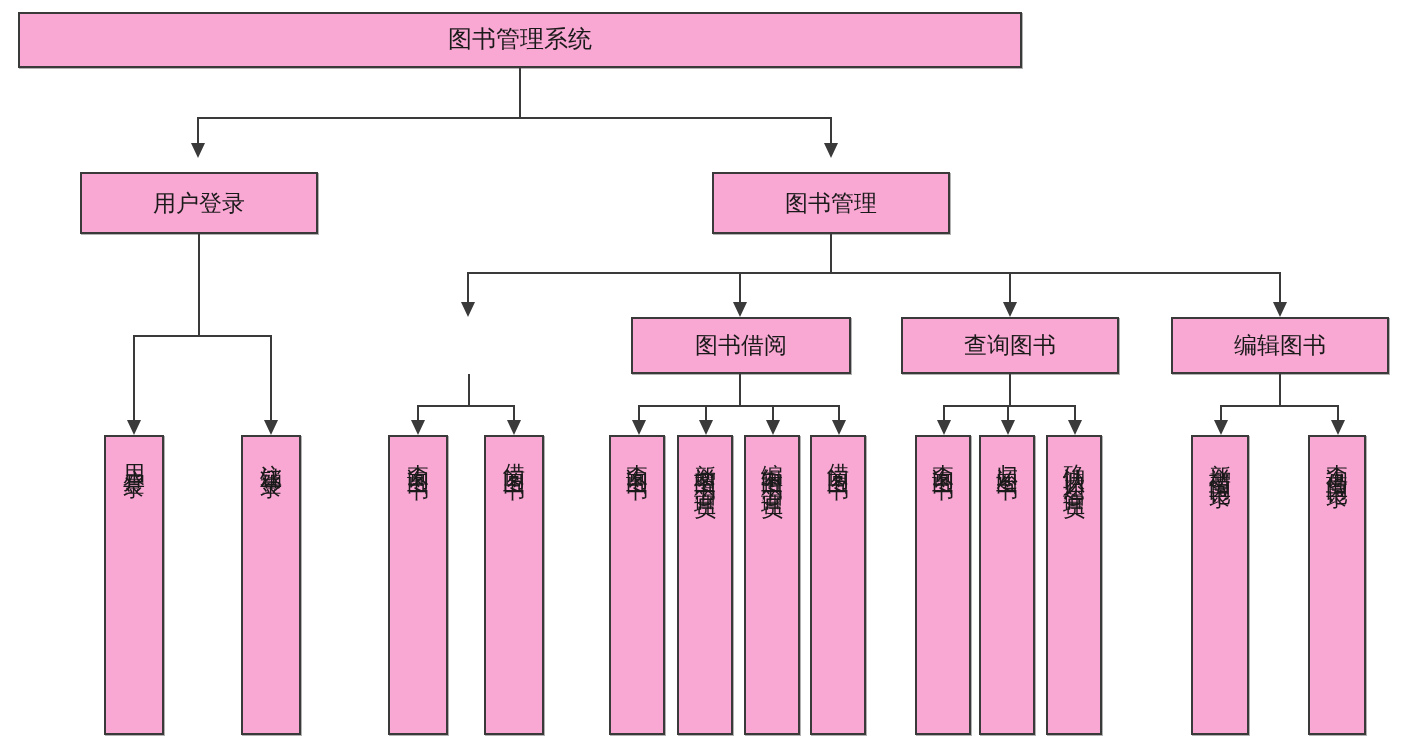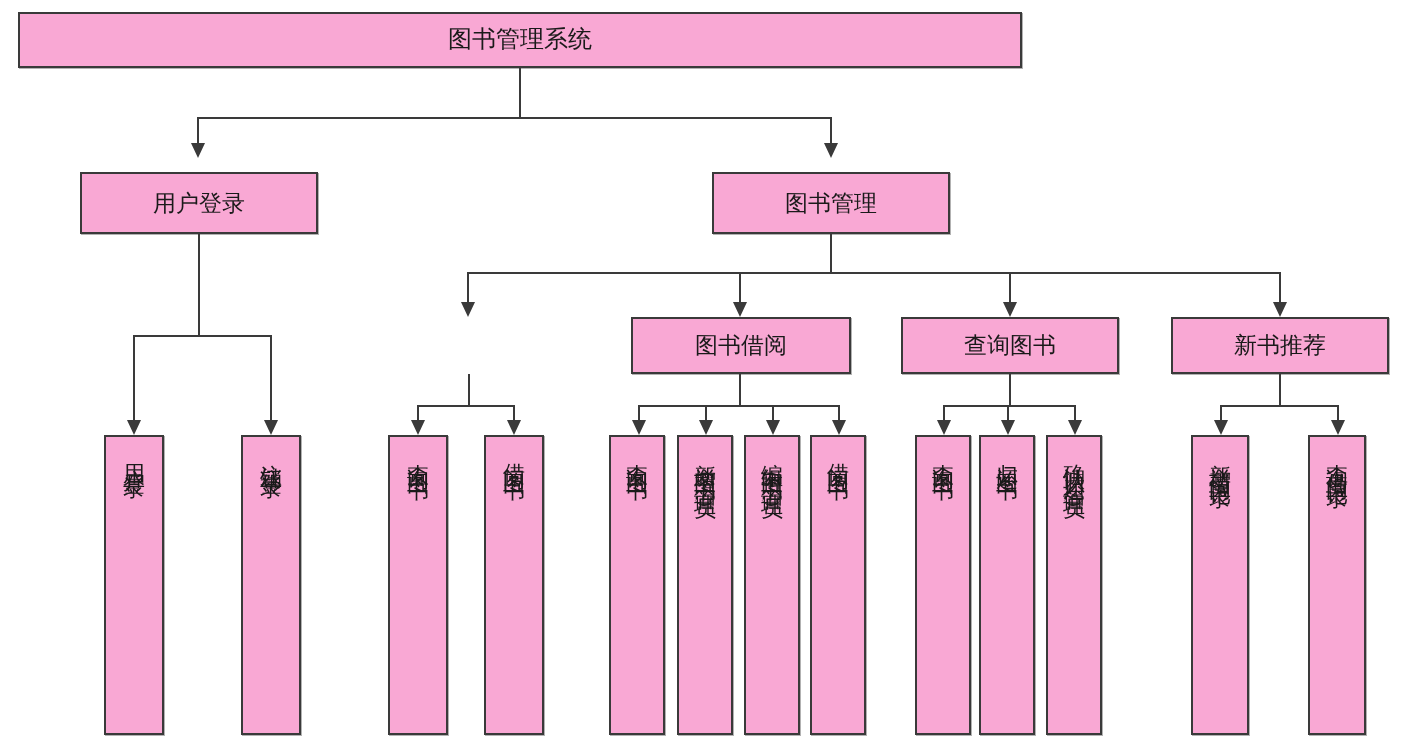--- a/index.html
+++ b/index.html
@@ -120,21 +120,21 @@
   <div class="arrow" style="left:1003px; top:302px;"></div>
   <div class="arrow" style="left:1273px; top:302px;"></div>
 
   <div class="node horiz" style="left:631px; top:317px; width:220px; height:57px;">
     <span class="label">图书借阅</span>
   </div>
   <div class="node horiz" style="left:901px; top:317px; width:218px; height:57px;">
     <span class="label">查询图书</span>
   </div>
   <div class="node horiz" style="left:1171px; top:317px; width:218px; height:57px;">
-    <span class="label">新书推荐</span>
+    <span class="label">编辑图书</span>
   </div>
 
   <div class="vline" style="left:468px; top:374px; height:31px;"></div>
   <div class="hline" style="left:417px; top:405px; width:98px;"></div>
   <div class="vline" style="left:417px; top:405px; height:15px;"></div>
   <div class="vline" style="left:513px; top:405px; height:15px;"></div>
   <div class="arrow" style="left:411px; top:420px;"></div>
   <div class="arrow" style="left:507px; top:420px;"></div>
 
   <div class="vline" style="left:739px; top:374px; height:31px;"></div>

